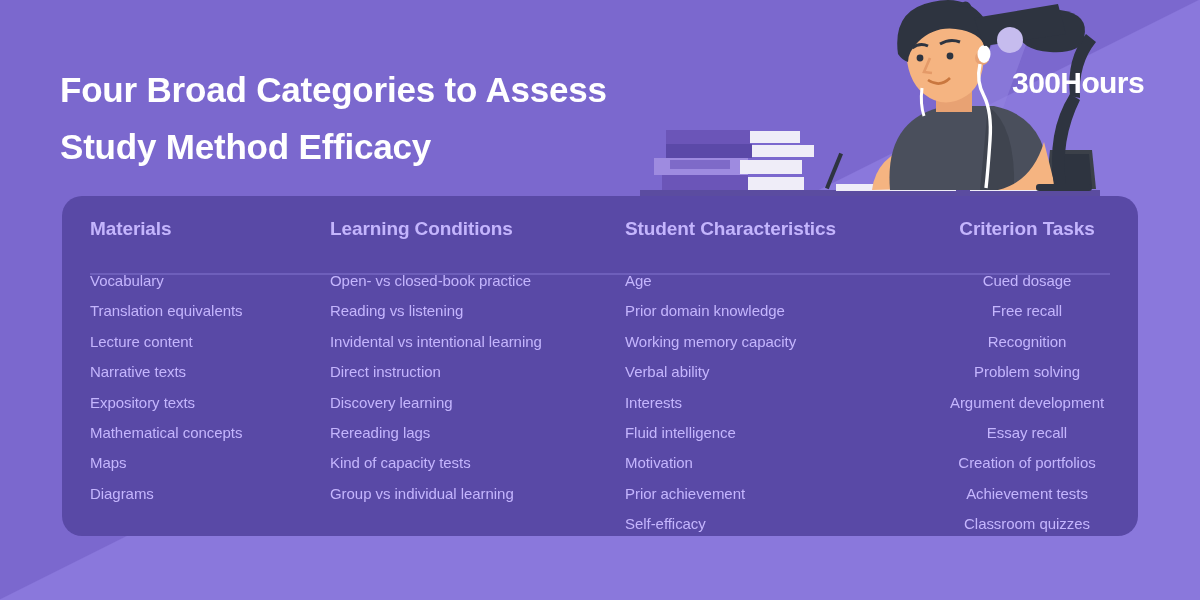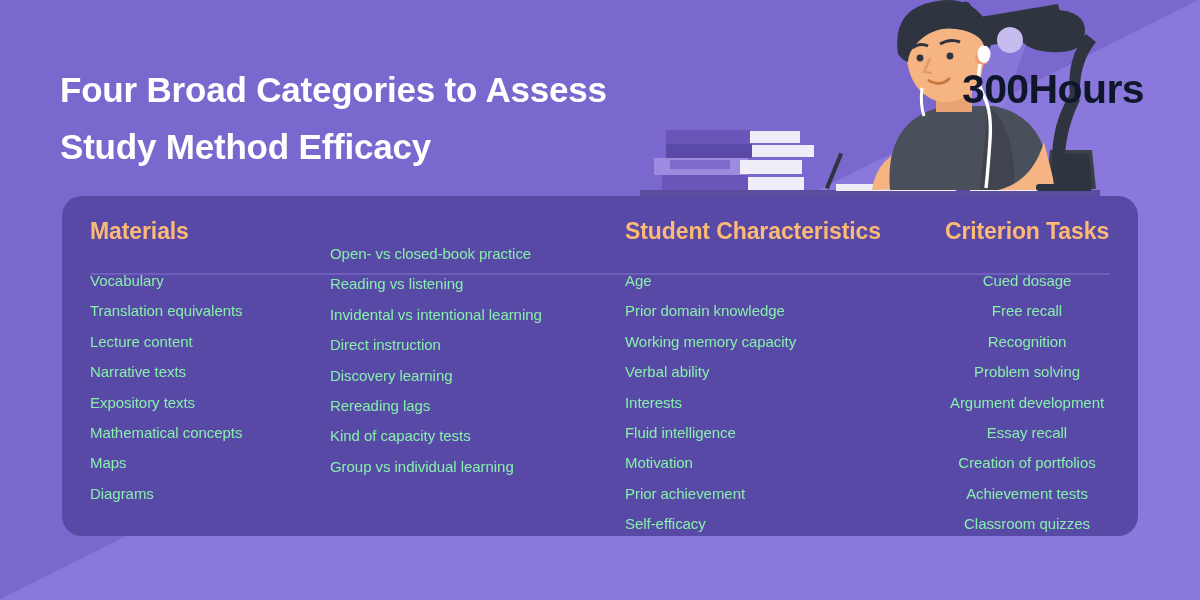--- a/index.html
+++ b/index.html
@@ -25,51 +25,51 @@
 
   
   .title {
     position:absolute; left:60px; top:62px; width:700px;
     color:#FFFFFF; font-size:35px; font-weight:bold;
     line-height:1.62; letter-spacing:-0.2px;
     white-space:pre-line;
   }
   .brand {
     position:absolute; right:56px; top:66px;
-    color:#0f172a; font-size:41px; font-weight:bold;
+    color:#ffffff; font-size:30px; font-weight:bold;
     letter-spacing:-0.6px;
   }
 
   
   .illus { position:absolute; left:640px; top:0px; width:460px; height:200px; }
 
   
   .card {
     position:absolute; left:62px; top:196px;
     width:1076px; height:340px;
     background:#5949A6; border-radius:20px;
     padding:22px 28px 0 28px;
   }
   .cols { display:flex; width:100%; }
   .col { flex:0 0 auto; }
   .col-0 { width:240px; }
   .col-1 { width:295px; }
   .col-2 { width:277px; }
   .col-3 { width:250px;text-align:center; }
   .col-head {
-    color:#fdba74; font-size:23px; font-weight:bold;
+    color:#c4b5fd; font-size:19px; font-weight:bold;
     letter-spacing:-0.1px; height:27px; white-space:nowrap;
   }
   .divider {
     position:absolute; left:28px; top:77px;
     width:1020px; height:2px; background:#6E5FBB;
   }
   .col-list { margin-top:21px; }
   .col-item {
-    color:#86efac; font-size:15px; line-height:30.4px;
+    color:#c4b5fd; font-size:15px; line-height:30.4px;
     white-space:nowrap; letter-spacing:-0.05px;
   }
 </style>
 </head>
 <body>
 
 <div id="stage">
 
   <div class="bg-diag">
     <div class="bg-tri-top"></div>
@@ -168,20 +168,21 @@
           <div class="col-item">Lecture content</div>
           <div class="col-item">Narrative texts</div>
           <div class="col-item">Expository texts</div>
           <div class="col-item">Mathematical concepts</div>
           <div class="col-item">Maps</div>
           <div class="col-item">Diagrams</div>
         </div>
       </div>
 
       <div class="col col-1">
+        <div class="col-head">Learning Conditions</div>
         <div class="col-list">
           <div class="col-item">Open- vs closed-book practice</div>
           <div class="col-item">Reading vs listening</div>
           <div class="col-item">Invidental vs intentional learning</div>
           <div class="col-item">Direct instruction</div>
           <div class="col-item">Discovery learning</div>
           <div class="col-item">Rereading lags</div>
           <div class="col-item">Kind of capacity tests</div>
           <div class="col-item">Group vs individual learning</div>
         </div>

